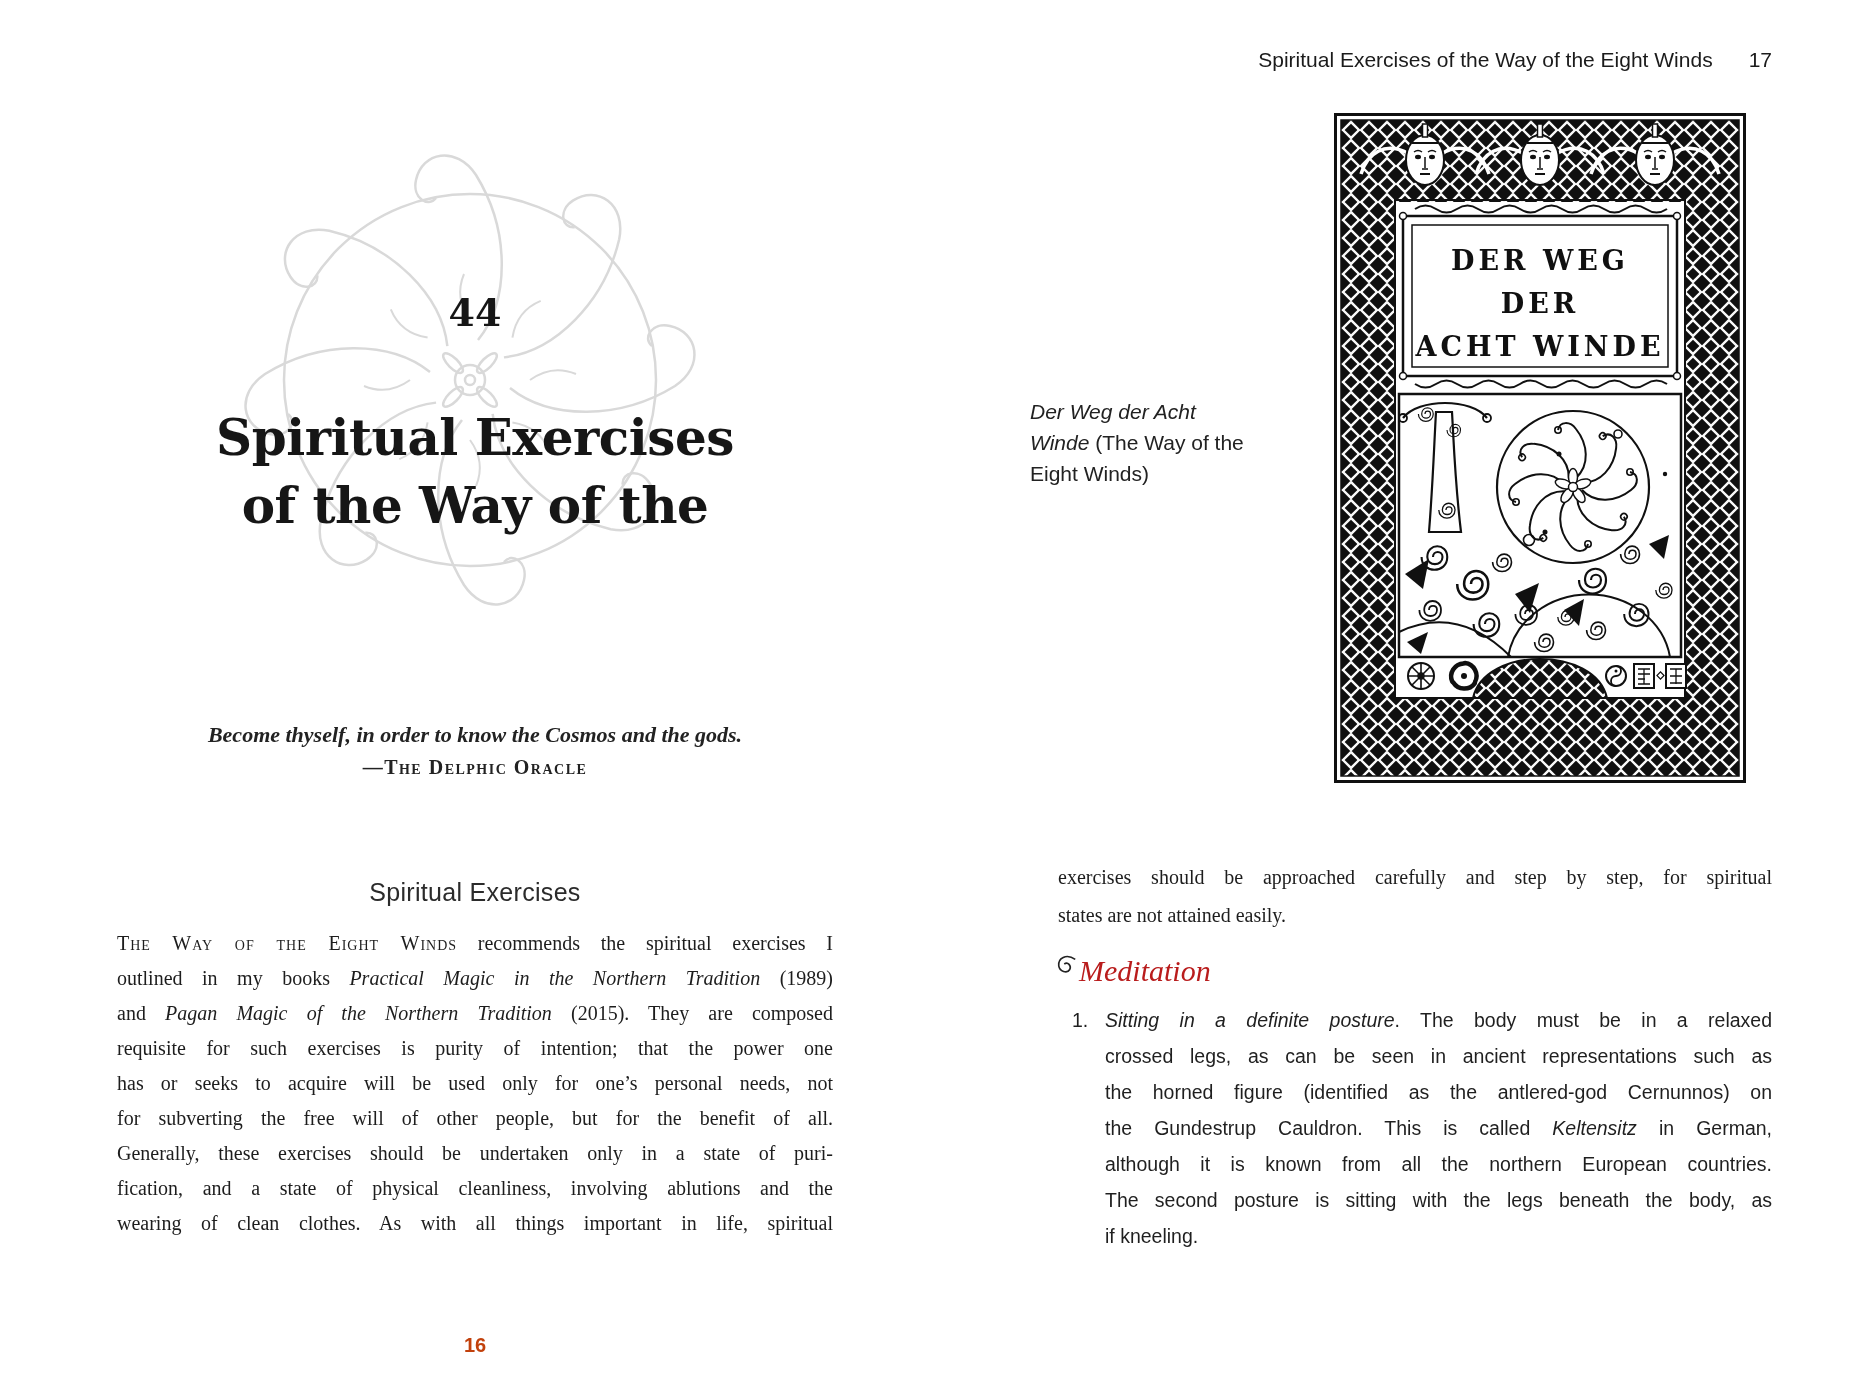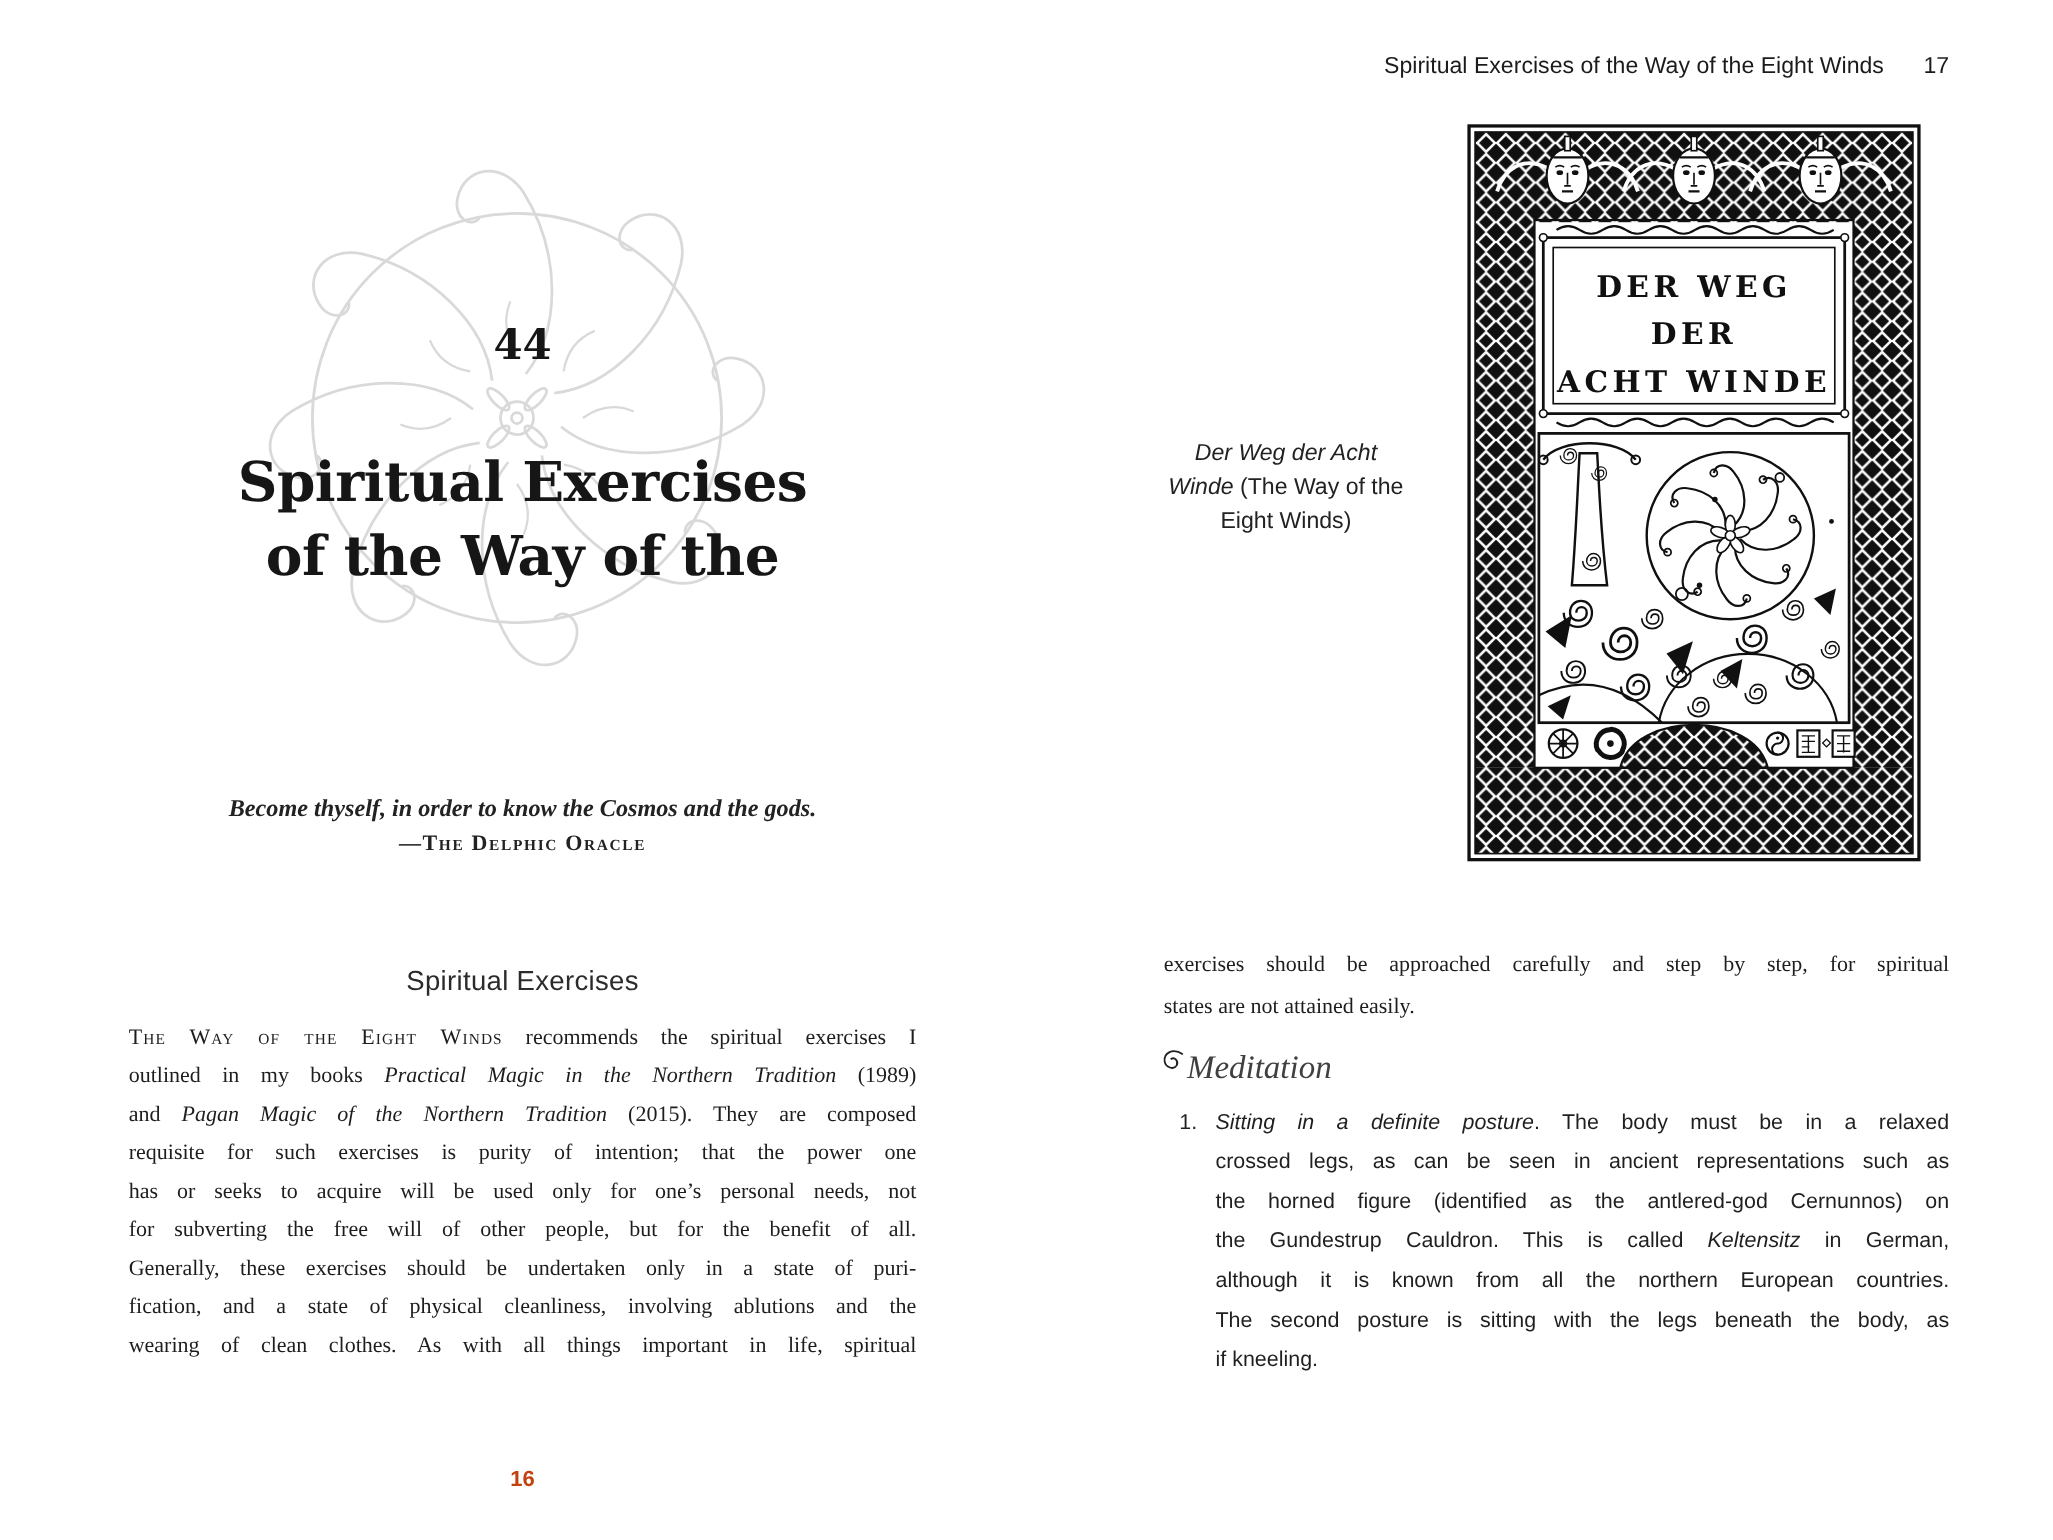--- a/index.html
+++ b/index.html
@@ -30,23 +30,23 @@
 
   
   .rhead { top:48px; right:94px; display:flex; gap:36px; align-items:center;
            font-family:"Liberation Sans","DejaVu Sans",sans-serif; font-size:21px; color:#1b1b1b; }
   .plate-wrap { left:1333px; top:112px; width:414px; height:672px; }
   .plate-title { font-family:"DejaVu Serif",serif; font-weight:700; font-size:27px;
                  letter-spacing:4px; fill:#101010; }
   .caption { left:1030px; top:396px; width:278px; text-align:right;
              font-family:"Liberation Sans","DejaVu Sans",sans-serif; font-size:21px;
              line-height:31px; color:#222; }
-  .caption .tline { text-align:center; }
+  .caption .tline { text-align:left; }
   .rbody { left:1058px; top:858px; width:714px; font-size:20px; line-height:38px; }
-  .medhead { left:1056px; top:948px; font-size:30px; font-style:italic; color:#404040;
+  .medhead { left:1056px; top:948px; font-size:30px; font-style:italic; color:#b91c1c;
              display:flex; align-items:flex-end; gap:1px; }
   .medhead .orn { margin-bottom:6px; }
   .listitem { left:1058px; top:1002px; width:714px;
               font-family:"Liberation Sans","DejaVu Sans",sans-serif;
               font-size:19.5px; line-height:36px; color:#1f1f1f; }
   .listitem .num { position:absolute; left:14px; top:0; }
   .list-lines { margin-left:47px; width:667px; }
 </style>
 </head>
 <body>

